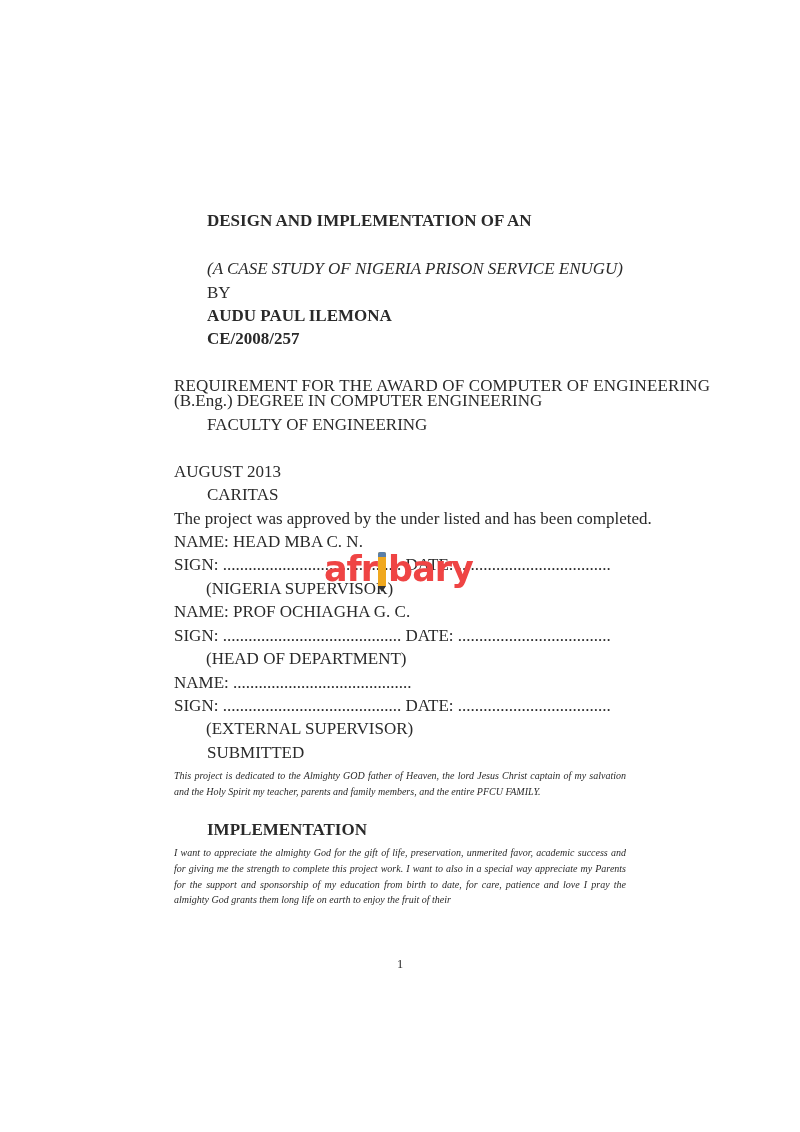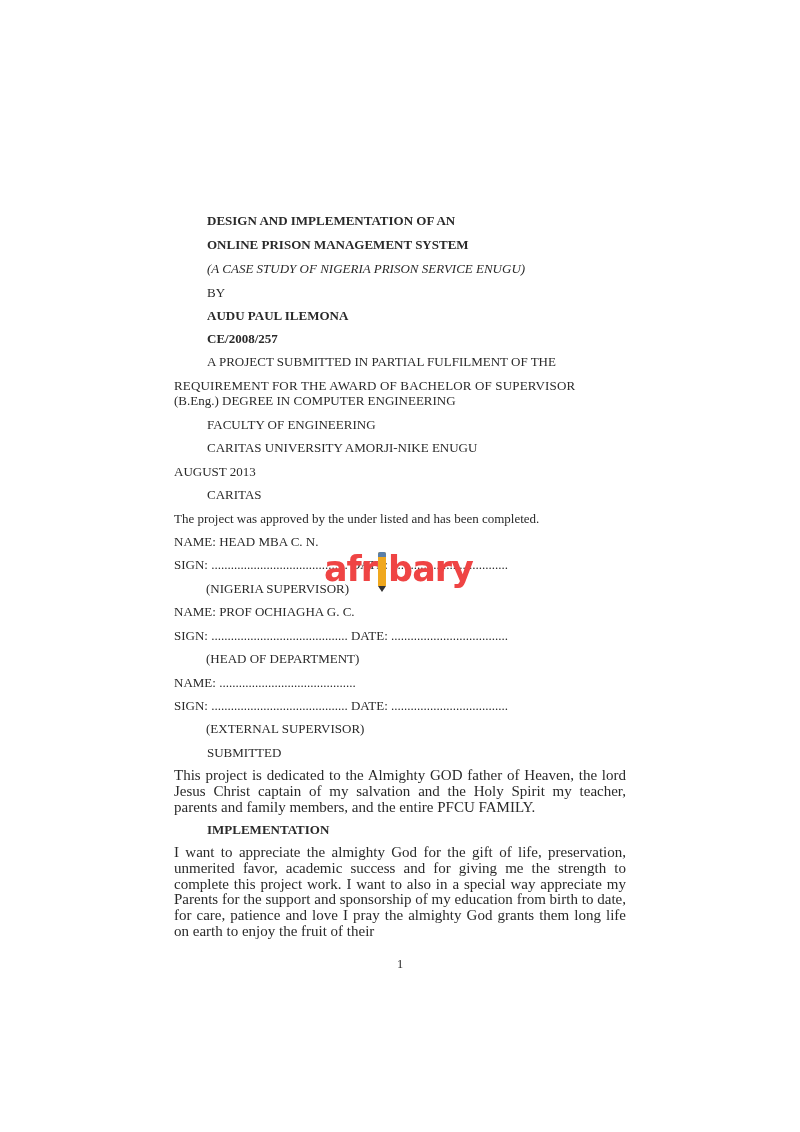--- a/index.html
+++ b/index.html
@@ -2,27 +2,27 @@
 <html><head>
   <meta charset="utf-8">
   <style>
     html, body { margin: 0; padding: 0; background: #ffffff; }
     body {
       width: 800px; height: 1132px; position: relative; overflow: hidden;
       font-family: "DejaVu Serif", "Liberation Serif", serif;
       color: #2a2a2a;
     }
     .page { position: absolute; left: 174px; top: 0; width: 452px; height: 1132px; }
-    .line { position: absolute; left: 0; font-size: 13px; white-space: nowrap; line-height: 15px; font-family: "Liberation Serif", serif; }
+    .line { position: absolute; left: 0; font-size: 17px; white-space: nowrap; line-height: 15px; font-family: "Liberation Serif", serif; }
     .indent { left: 33px; }
     .bold { font-weight: bold; }
     .ital { font-style: italic; }
     .para {
-      position: absolute; left: 0; width: 452px; font-size: 15px; line-height: 15.8px;
-      text-align: justify; font-family: "Liberation Serif", serif;
+      position: absolute; left: 0; width: 452px; font-size: 10px; line-height: 15.8px;
+      text-align: justify; font-family: "Liberation Serif", serif; font-style: italic;
     }
     .pagenum { position: absolute; left: 393px; top: 957px; font-size: 12.4px; font-family: "Liberation Serif", serif; }
     .watermark {
       position: absolute; left: 324px; top: 549px; height: 40px;
       display: flex; align-items: center;
       font-family: "DejaVu Sans", sans-serif; font-weight: bold; font-size: 35px;
       color: #ef4444; letter-spacing: -1px; line-height: 40px; background: transparent;
     }
     .watermark .pencil {
       display: inline-block; width: 8px; height: 34px; margin: 0 2px 0 1px; position: relative;
@@ -34,30 +34,27 @@
     .watermark .pencil::after {
       content: ""; position: absolute; left: 0; bottom: -6px; width: 0; height: 0;
       border-left: 4px solid transparent; border-right: 4px solid transparent; border-top: 6px solid #333;
     }
   </style>
 </head>
 <body>
 
 <div class="page">
   <div class="line indent bold" style="top:213px">DESIGN AND IMPLEMENTATION OF AN</div>
-  <div class="line indent bold" style="top:237px">ONLINE PRISON MANAGEMENT SYSTEM</div>
   <div class="line indent ital" style="top:261px">(A CASE STUDY OF NIGERIA PRISON SERVICE ENUGU)</div>
   <div class="line indent" style="top:285px">BY</div>
   <div class="line indent bold" style="top:308px">AUDU PAUL ILEMONA</div>
   <div class="line indent bold" style="top:331px">CE/2008/257</div>
-  <div class="line indent" style="top:354px">A PROJECT SUBMITTED IN PARTIAL FULFILMENT OF THE</div>
-  <div class="line" style="top:378px; letter-spacing:0.15px">REQUIREMENT FOR THE AWARD OF BACHELOR OF SUPERVISOR</div>
+  <div class="line" style="top:378px; letter-spacing:0.15px">REQUIREMENT FOR THE AWARD OF COMPUTER OF ENGINEERING</div>
   <div class="line" style="top:393px">(B.Eng.) DEGREE IN COMPUTER ENGINEERING</div>
   <div class="line indent" style="top:417px">FACULTY OF ENGINEERING</div>
-  <div class="line indent" style="top:440px">CARITAS UNIVERSITY AMORJI-NIKE ENUGU</div>
   <div class="line" style="top:464px">AUGUST 2013</div>
 
   <div class="line indent" style="top:487px">CARITAS</div>
   <div class="line" style="top:511px">The project was approved by the under listed and has been completed.</div>
 
   <div class="line" style="top:534px">NAME: HEAD MBA C. N.</div>
   <div class="line" style="top:557px">
     <span>SIGN: ..........................................</span>
     <span>DATE: ....................................</span>
   </div>

